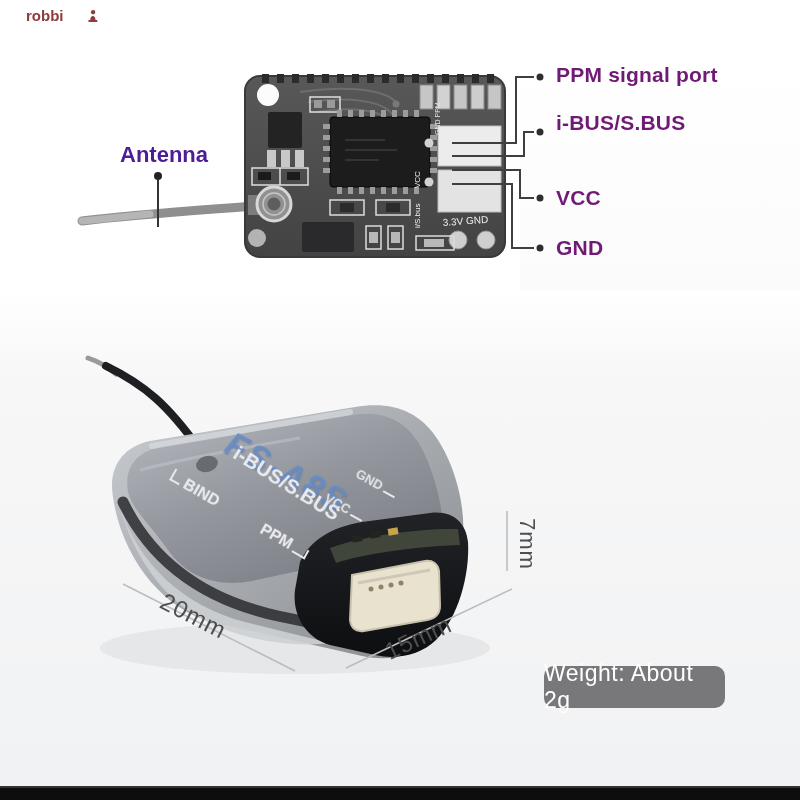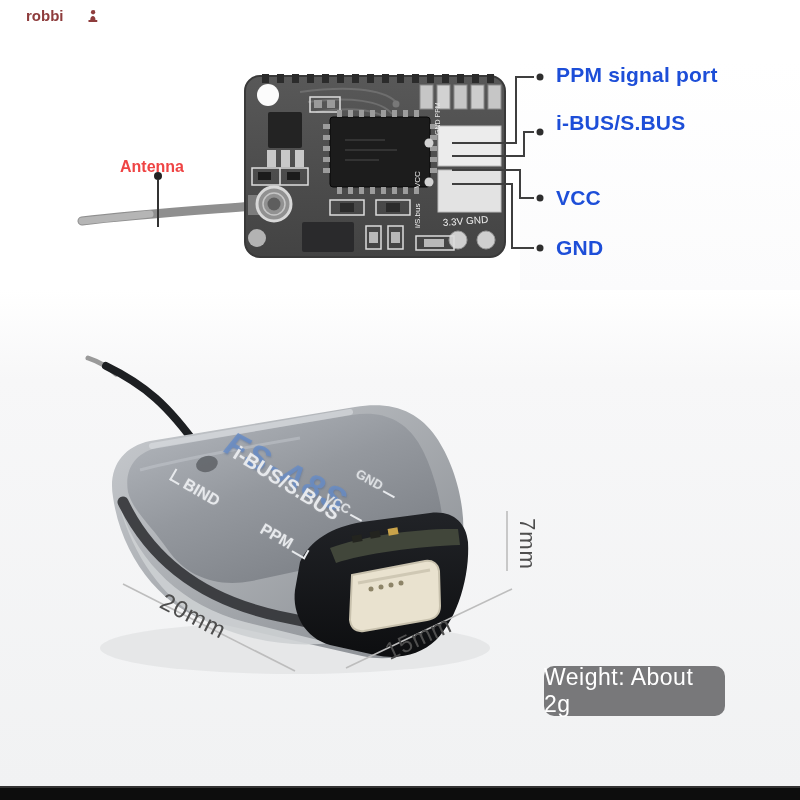--- a/index.html
+++ b/index.html
@@ -10,37 +10,37 @@
     background:linear-gradient(180deg,#ffffff 0,#f7f7f8 90px,#f1f2f3 100%);}
   .photo-bg2{position:absolute;left:520px;top:60px;width:280px;height:230px;
     background:linear-gradient(180deg,#ffffff 0,#fbfbfc 100%);}
   .bottom-bar{position:absolute;left:0;top:786px;width:800px;height:14px;
     background:#0d0d0d;border-top:2px solid #333;}
   
   .seller{position:absolute;left:26px;top:7px;display:flex;align-items:center;gap:21px;
     color:#8e3c3c;font-size:15px;font-weight:bold;cursor:pointer;}
   .seller svg{display:block;}
   
-  .ann{position:absolute;color:#1d4ed8;font-weight:600;letter-spacing:.2px;}
+  .ann{position:absolute;color:#701a75;font-weight:600;letter-spacing:.2px;}
   .ann.big{font-size:21px;line-height:26px;}
-  .antenna-label{position:absolute;left:120px;top:142px;font-size:16px;color:#ef4444;font-weight:600;margin-top:16px;}
+  .antenna-label{position:absolute;left:120px;top:142px;font-size:22px;color:#4c1d95;font-weight:600;}
   
   .case-label{position:absolute;color:#e7e9ec;font-weight:bold;white-space:nowrap;
     text-shadow:0 0 2px rgba(255,255,255,.25);}
   .model-logo{position:absolute;left:237px;top:424px;transform:rotate(28deg);
     transform-origin:left top;font-size:34px;font-style:italic;font-weight:800;
     letter-spacing:2px;color:rgba(104,140,198,.82);text-shadow:1px 1px 2px rgba(60,90,140,.35);}
   .bracket{display:inline-block;width:9px;height:11px;border-left:2px solid #e7e9ec;
     border-bottom:2px solid #e7e9ec;margin-right:4px;}
   .tail{display:inline-block;width:13px;height:4px;border-bottom:2px solid #e7e9ec;
     margin-left:3px;vertical-align:middle;}
   .tail.up{border-right:2px solid #e7e9ec;height:8px;}
   
   .dim{position:absolute;color:#4e4e4e;font-size:24px;letter-spacing:1px;white-space:nowrap;}
-  .weight-badge{position:absolute;left:544px;top:666px;width:181px;height:50px;
+  .weight-badge{position:absolute;left:544px;top:666px;width:181px;height:42px;
     background:#78787a;border-radius:10px;display:flex;align-items:center;justify-content:center;
     color:#fff;font-size:23px;letter-spacing:.5px;}
   svg text{font-family:"Liberation Sans",sans-serif;}
 </style>
 </head>
 <body>
 
 <div id="stage">
 
   <div class="photo-bg"></div>

